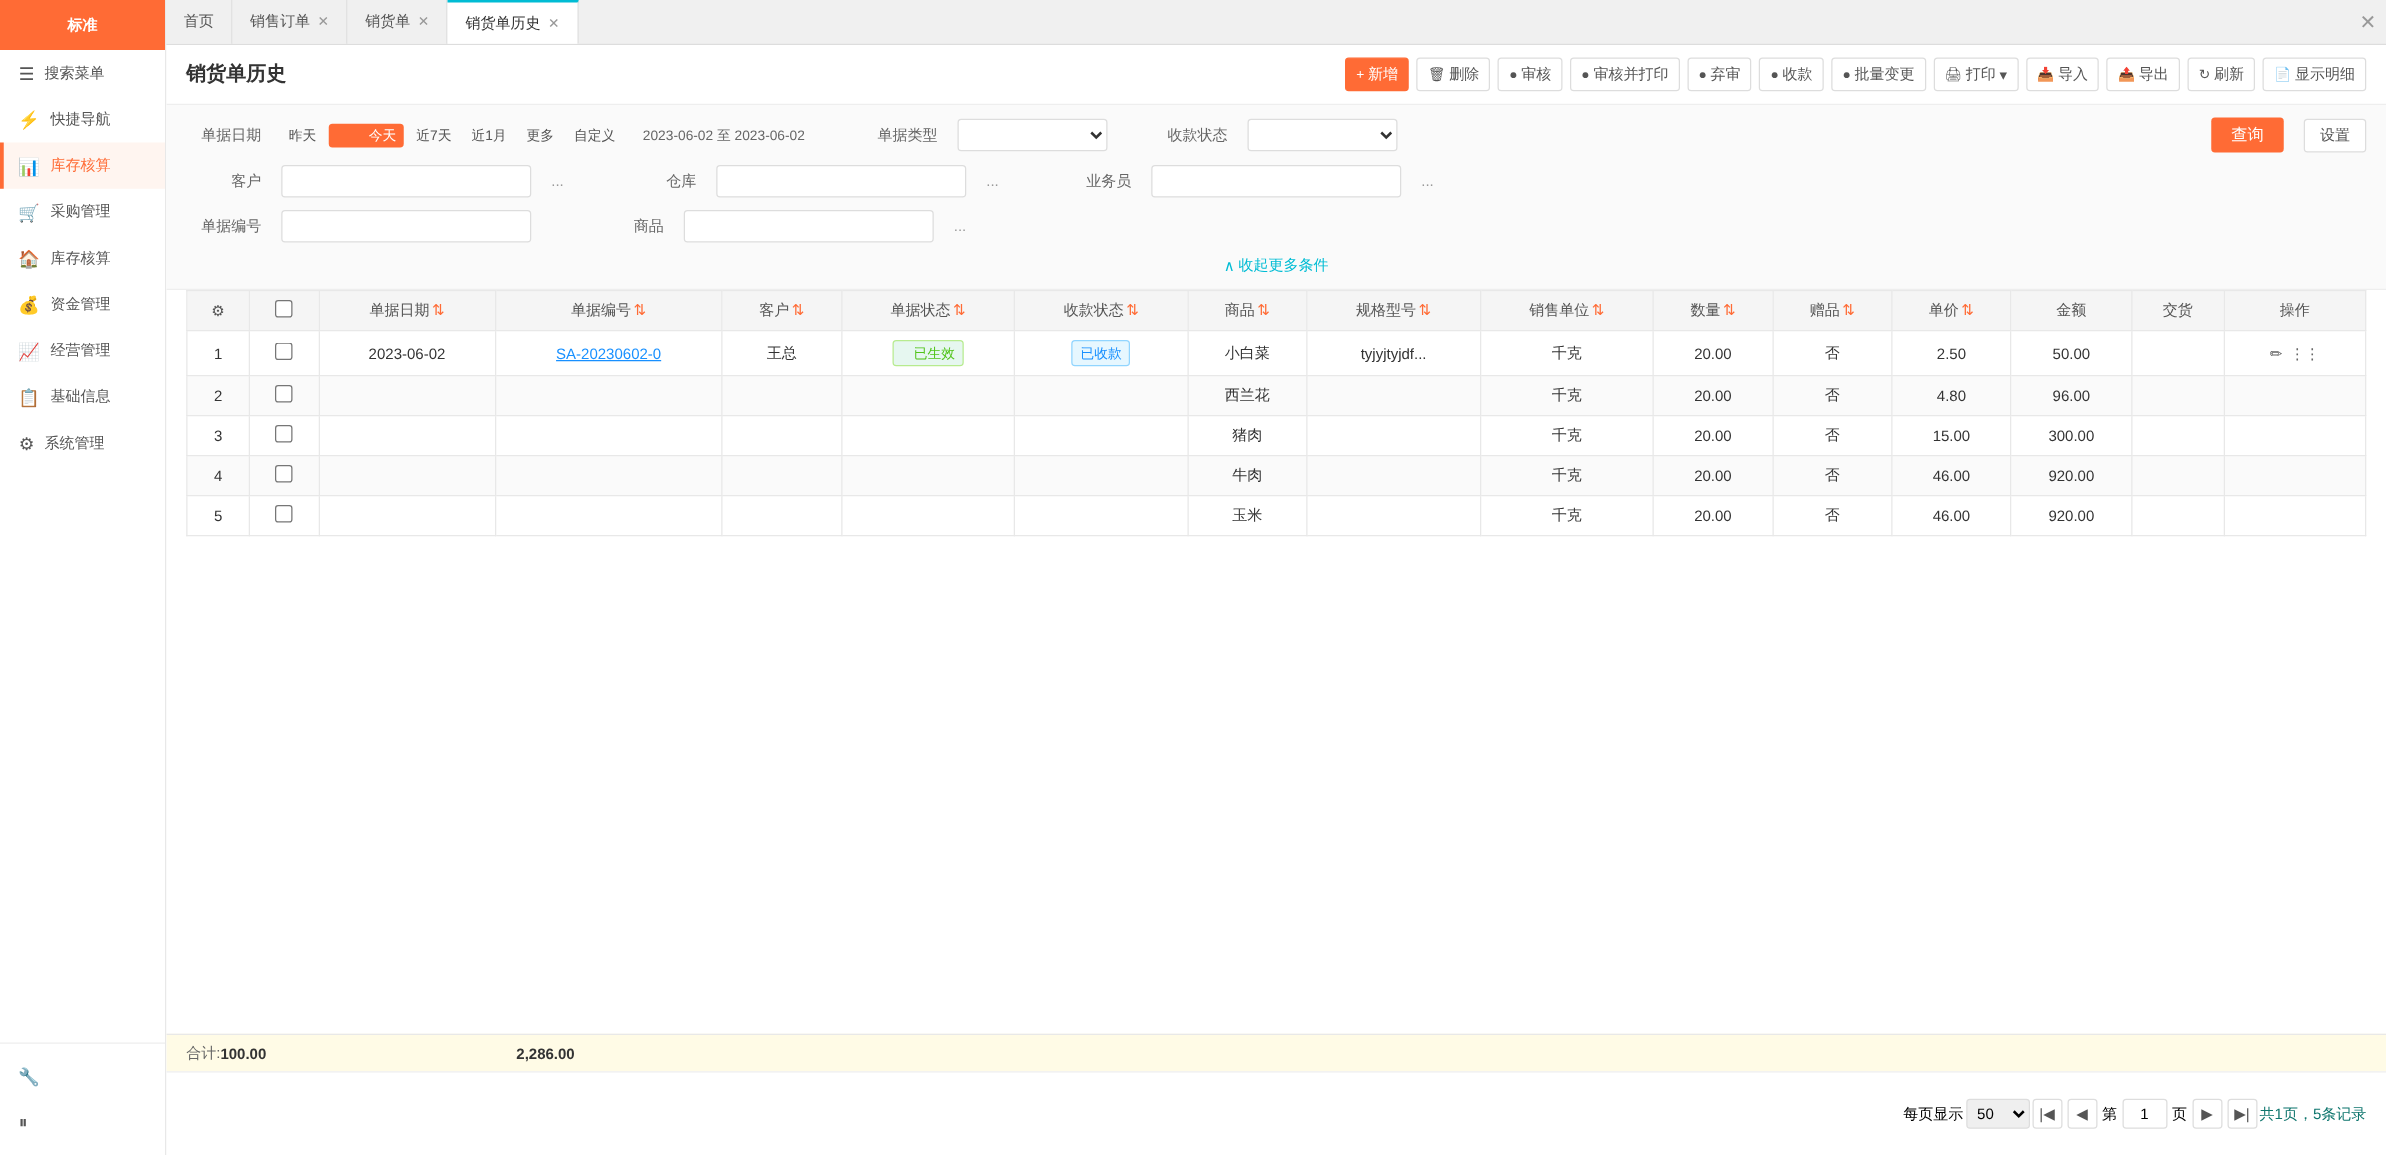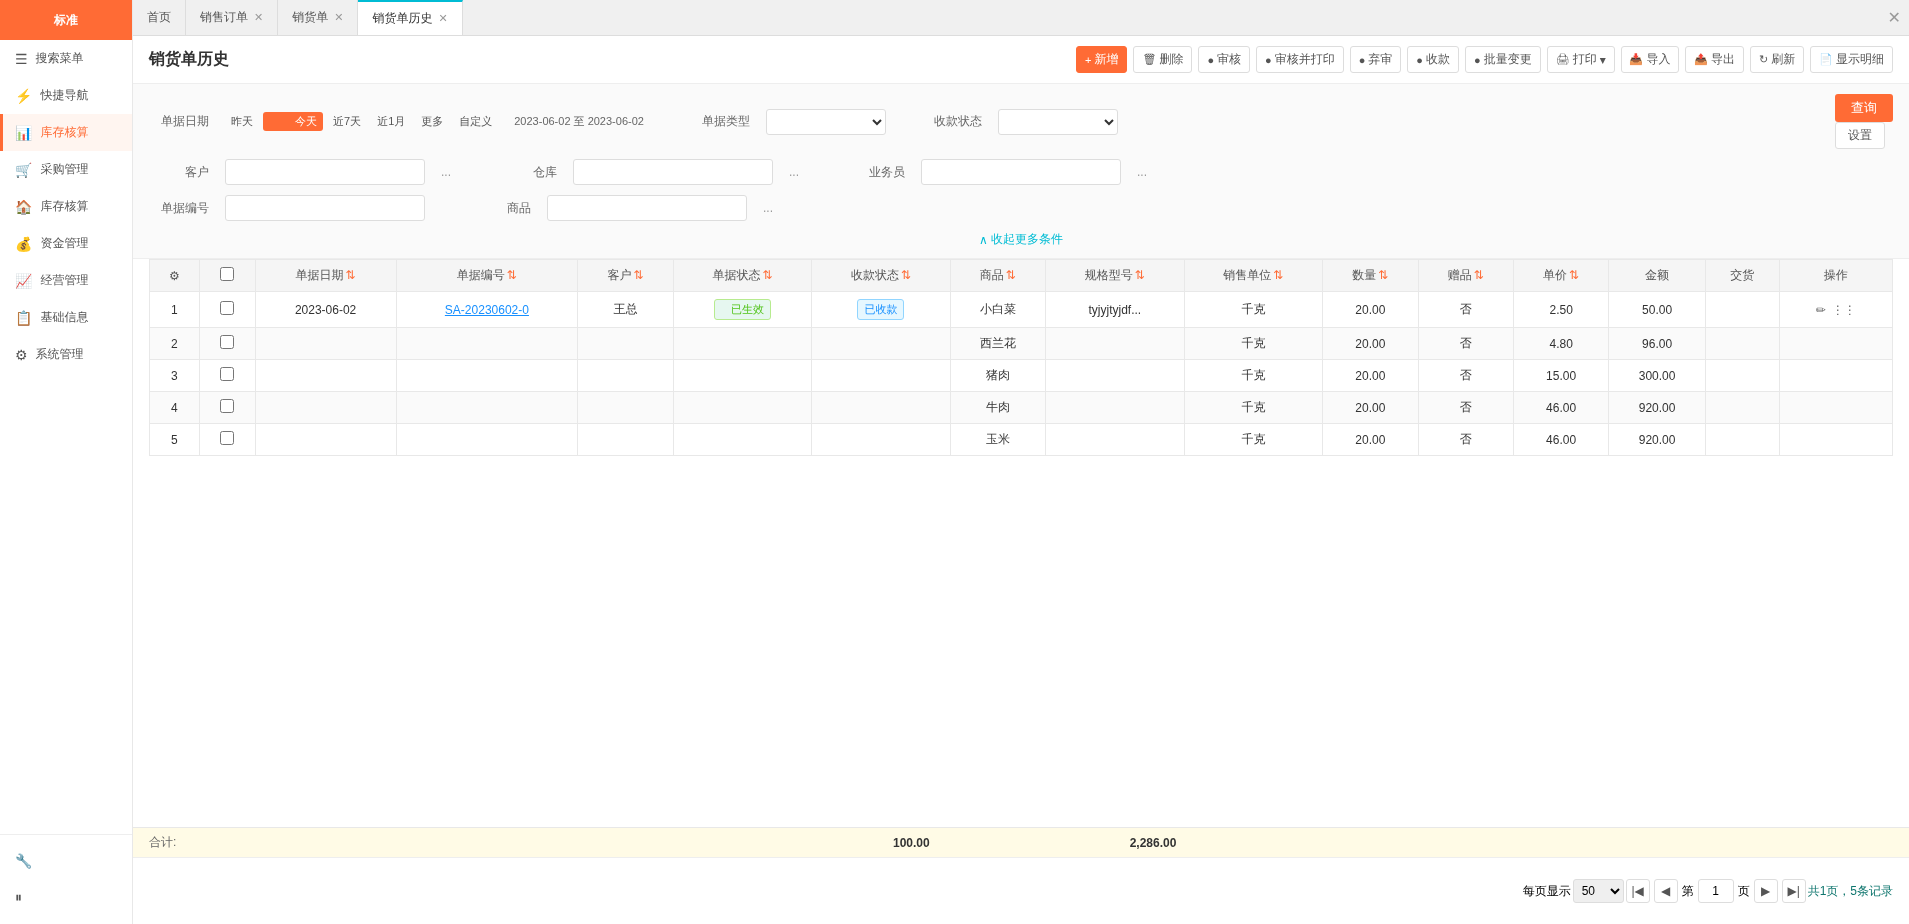--- a/index.html
+++ b/index.html
@@ -310,23 +310,23 @@
       height: 24px;
       border: 1px solid #ddd;
       border-radius: 3px;
       text-align: center;
     }
     .page-info { color: #0f766e; }
 
     
     .query-settings {
       display: flex;
-      flex-direction: column;
-      gap: 0;
-      align-items: flex-start;
+      flex-direction: row;
+      gap: 16px;
+      align-items: center;
     }
     .checkbox { width: 14px; height: 14px; cursor: pointer; }
   </style>
 </head>
 <body>
 
 <div class="sidebar">
   <div class="sidebar-logo">
     <span>标准</span>
   </div>
@@ -627,21 +627,21 @@
               <td>920.00</td>
               <td></td>
               <td></td>
             </tr>
           </tbody>
       </table>
     </div>
 
     <div class="table-footer">
       <span class="footer-total">合计:</span>
-      <div style="flex:1; display:flex; align-items:center; justify-content:center; gap:200px;">
+      <div style="flex:1; display:flex; align-items:center; gap:200px;">
         <span class="total-val">100.00</span>
         <span class="total-val">2,286.00</span>
       </div>
     </div>
 
     <div class="pagination">
       <span>每页显示</span>
       <select class="page-size-select">
         <option value="50" selected="">50</option>
         <option value="10">10</option>

